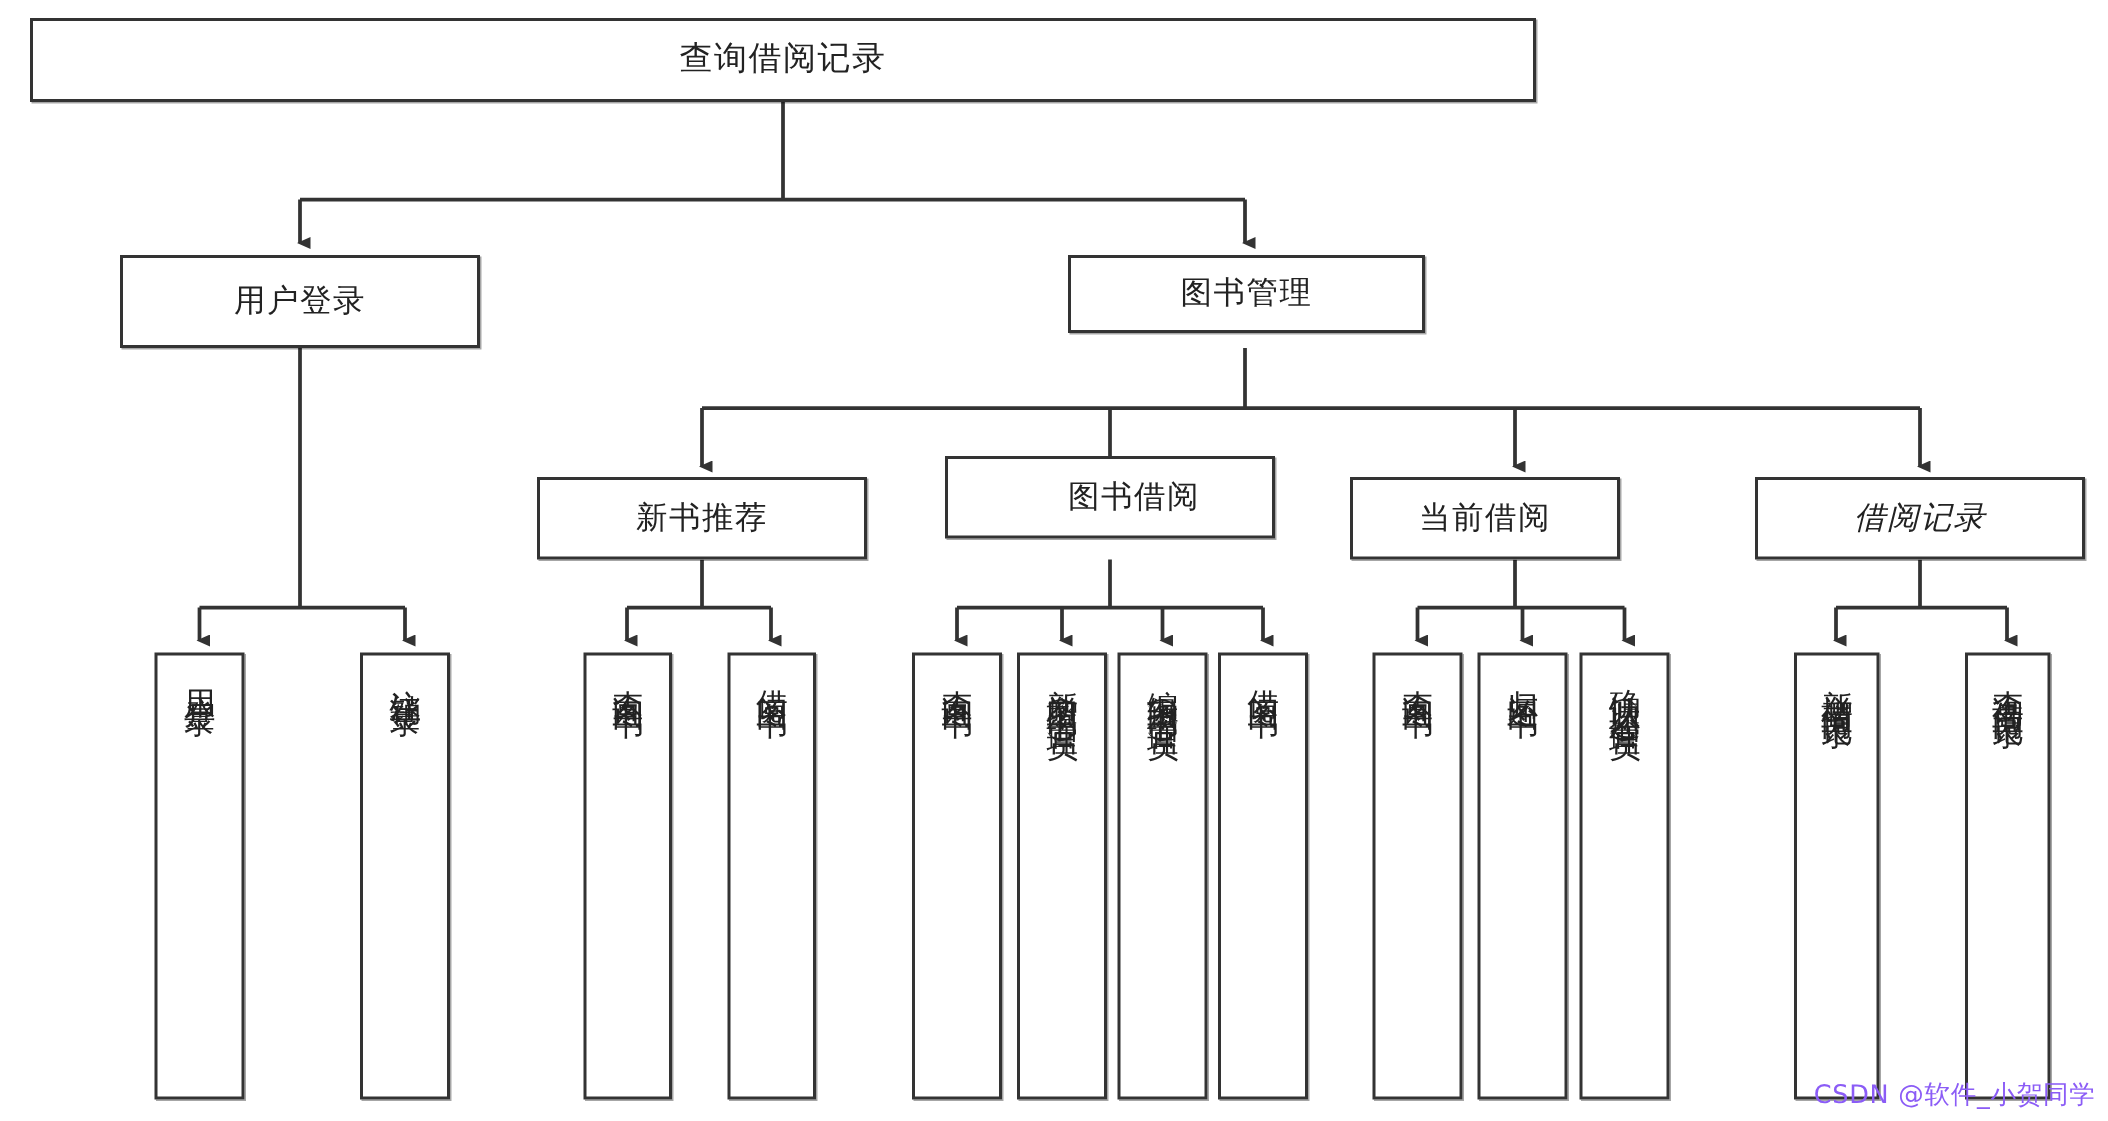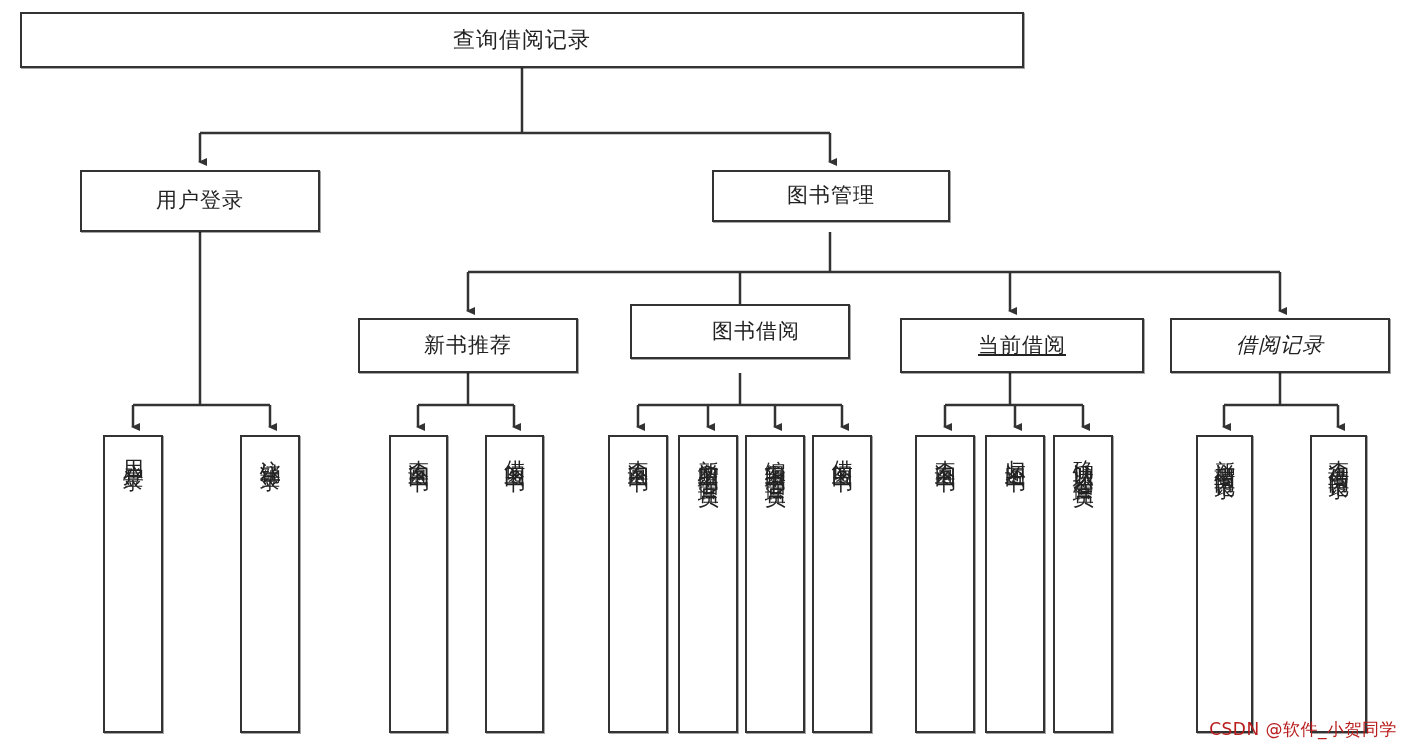--- a/index.html
+++ b/index.html
@@ -59,21 +59,21 @@
     color: #222222;
   }
   .node-root {
     font-size: 22px;
   }
   #watermark {
     position: absolute;
     right: 8px;
     bottom: 6px;
     font-size: 17px;
-    color: #b91c1c;
+    color: #8b5cf6;
     letter-spacing: 0.5px;
     white-space: nowrap;
   }
 </style>
 </head>
 <body>
 
 <div id="canvas">
 
   <svg id="connectors" viewBox="0 0 1405 747">
@@ -136,21 +136,21 @@
   <div class="node node-h" style="left:712px; top:170px; width:238px; height:52px;">
     <span>图书管理</span>
   </div>
 
   <div class="node node-h" style="left:358px; top:318px; width:220px; height:55px;align-items:center;">
     <span>新书推荐</span>
   </div>
   <div class="node node-h" style="left:630px; top:304px; width:220px; height:55px;padding-left:32px;">
     <span>图书借阅</span>
   </div>
-  <div class="node node-h" style="left:900px; top:318px; width:244px; height:55px;text-decoration:underline;">
+  <div class="node node-h" style="left:900px; top:318px; width:180px; height:55px;">
     <span>当前借阅</span>
   </div>
   <div class="node node-h" style="left:1170px; top:318px; width:220px; height:55px;font-style:italic;">
     <span>借阅记录</span>
   </div>
 
   <div class="node node-v" style="left:103px; top:435px; width:60px; height:298px;">
     <span class="vtext">用户登录</span>
   </div>
   <div class="node node-v" style="left:240px; top:435px; width:60px; height:298px;">

